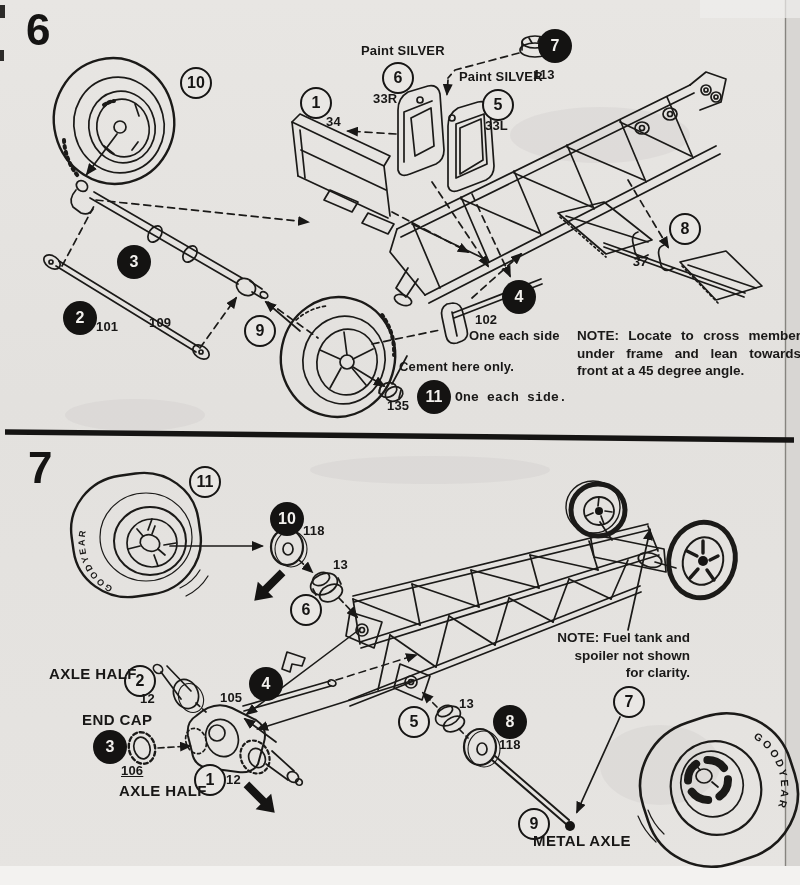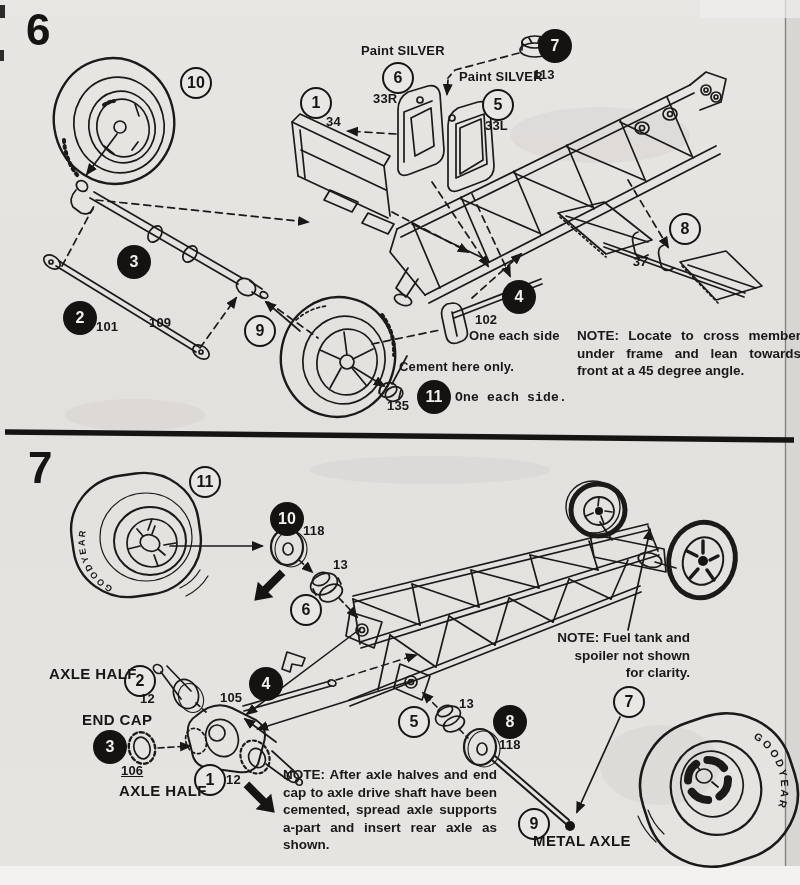--- a/index.html
+++ b/index.html
@@ -378,22 +378,18 @@
     <div class="lbl" style="left:140px;top:691px;">12</div>
     <div class="lbl" style="left:220px;top:690px;">105</div>
     <div class="lbl big" style="left:82px;top:711px;">END CAP</div>
     <div class="lbl" style="left:121px;top:763px;text-decoration:underline;">106</div>
     <div class="lbl big" style="left:119px;top:782px;">AXLE HALF</div>
     <div class="lbl" style="left:226px;top:772px;">12</div>
     <div class="lbl" style="left:459px;top:696px;">13</div>
     <div class="lbl" style="left:499px;top:737px;">118</div>
     <div class="lbl big" style="left:533px;top:832px;">METAL AXLE</div>
 
-    <div class="note" style="left:283px;top:766px;width:214px;">
-      <b>NOTE:</b>
-      <span>After axle halves and end cap to axle drive shaft have been cemented, spread axle supports a-part and insert rear axle as shown.</span>
-    </div>
     <div class="note" style="left:556px;top:629px;width:134px;text-align:right;">
       <b>NOTE:</b>
       <span>Fuel tank and spoiler not shown for clarity.</span>
     </div>
   </section>
 </div>
 
 </body></html>

